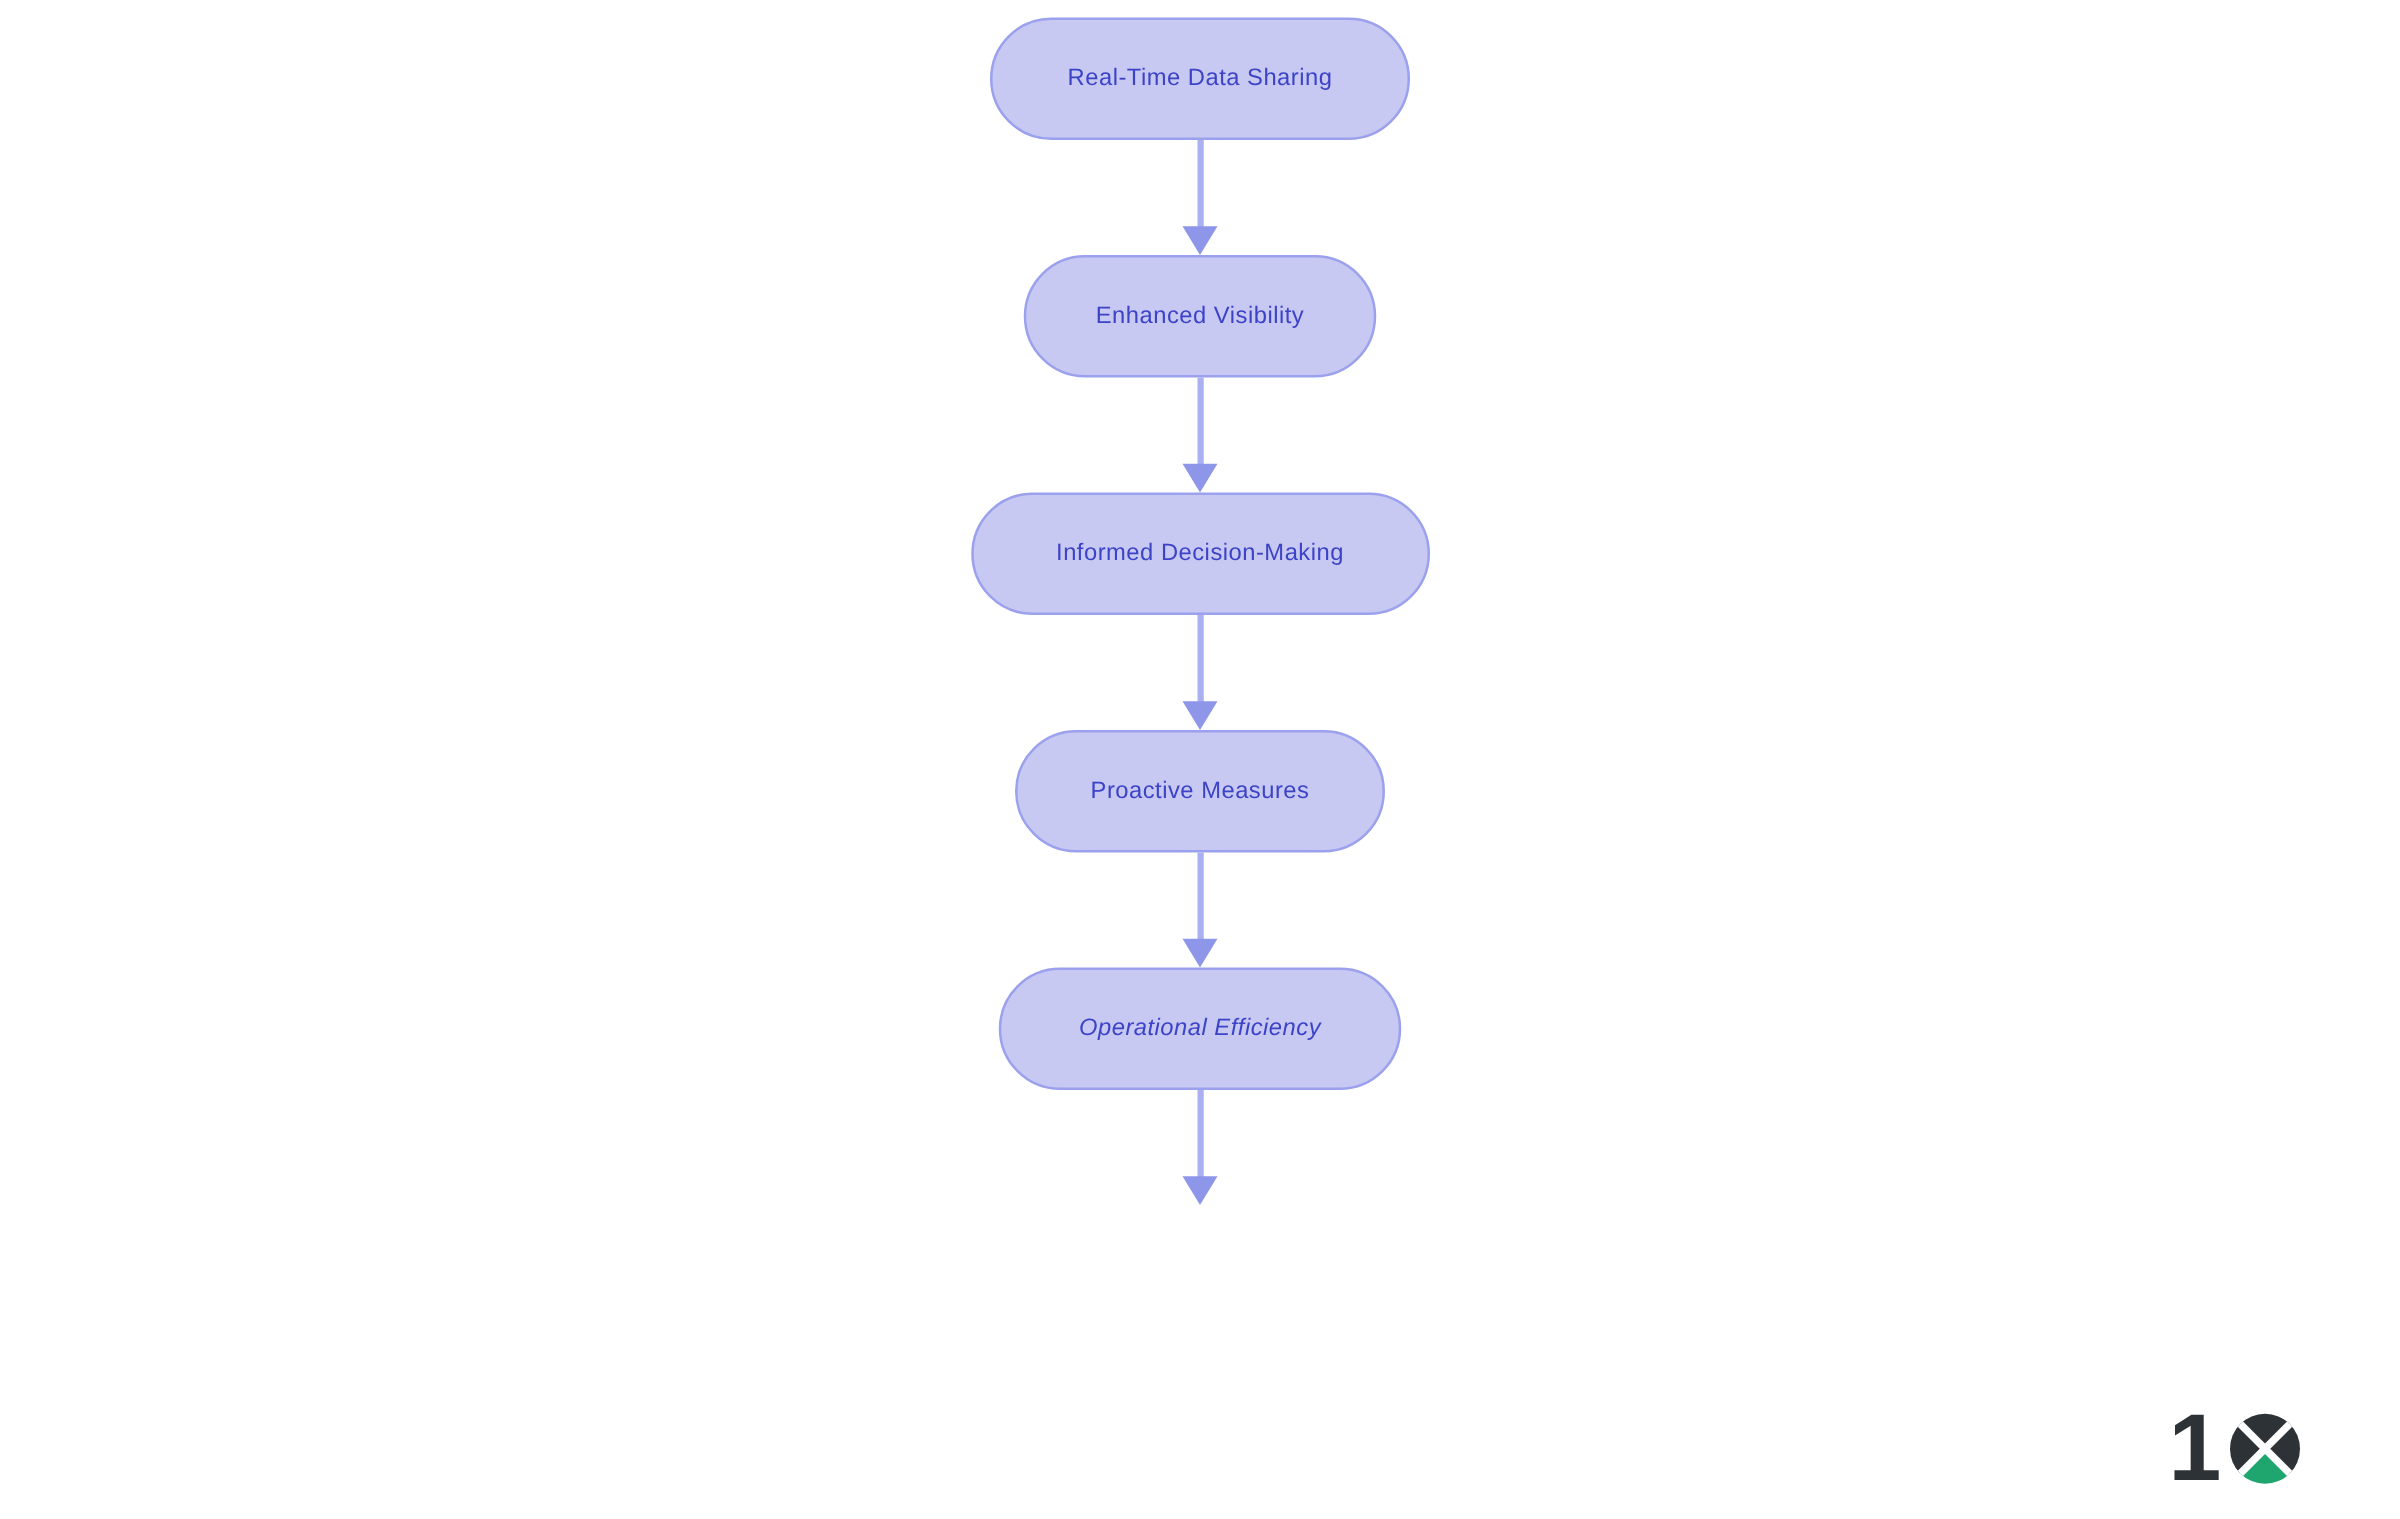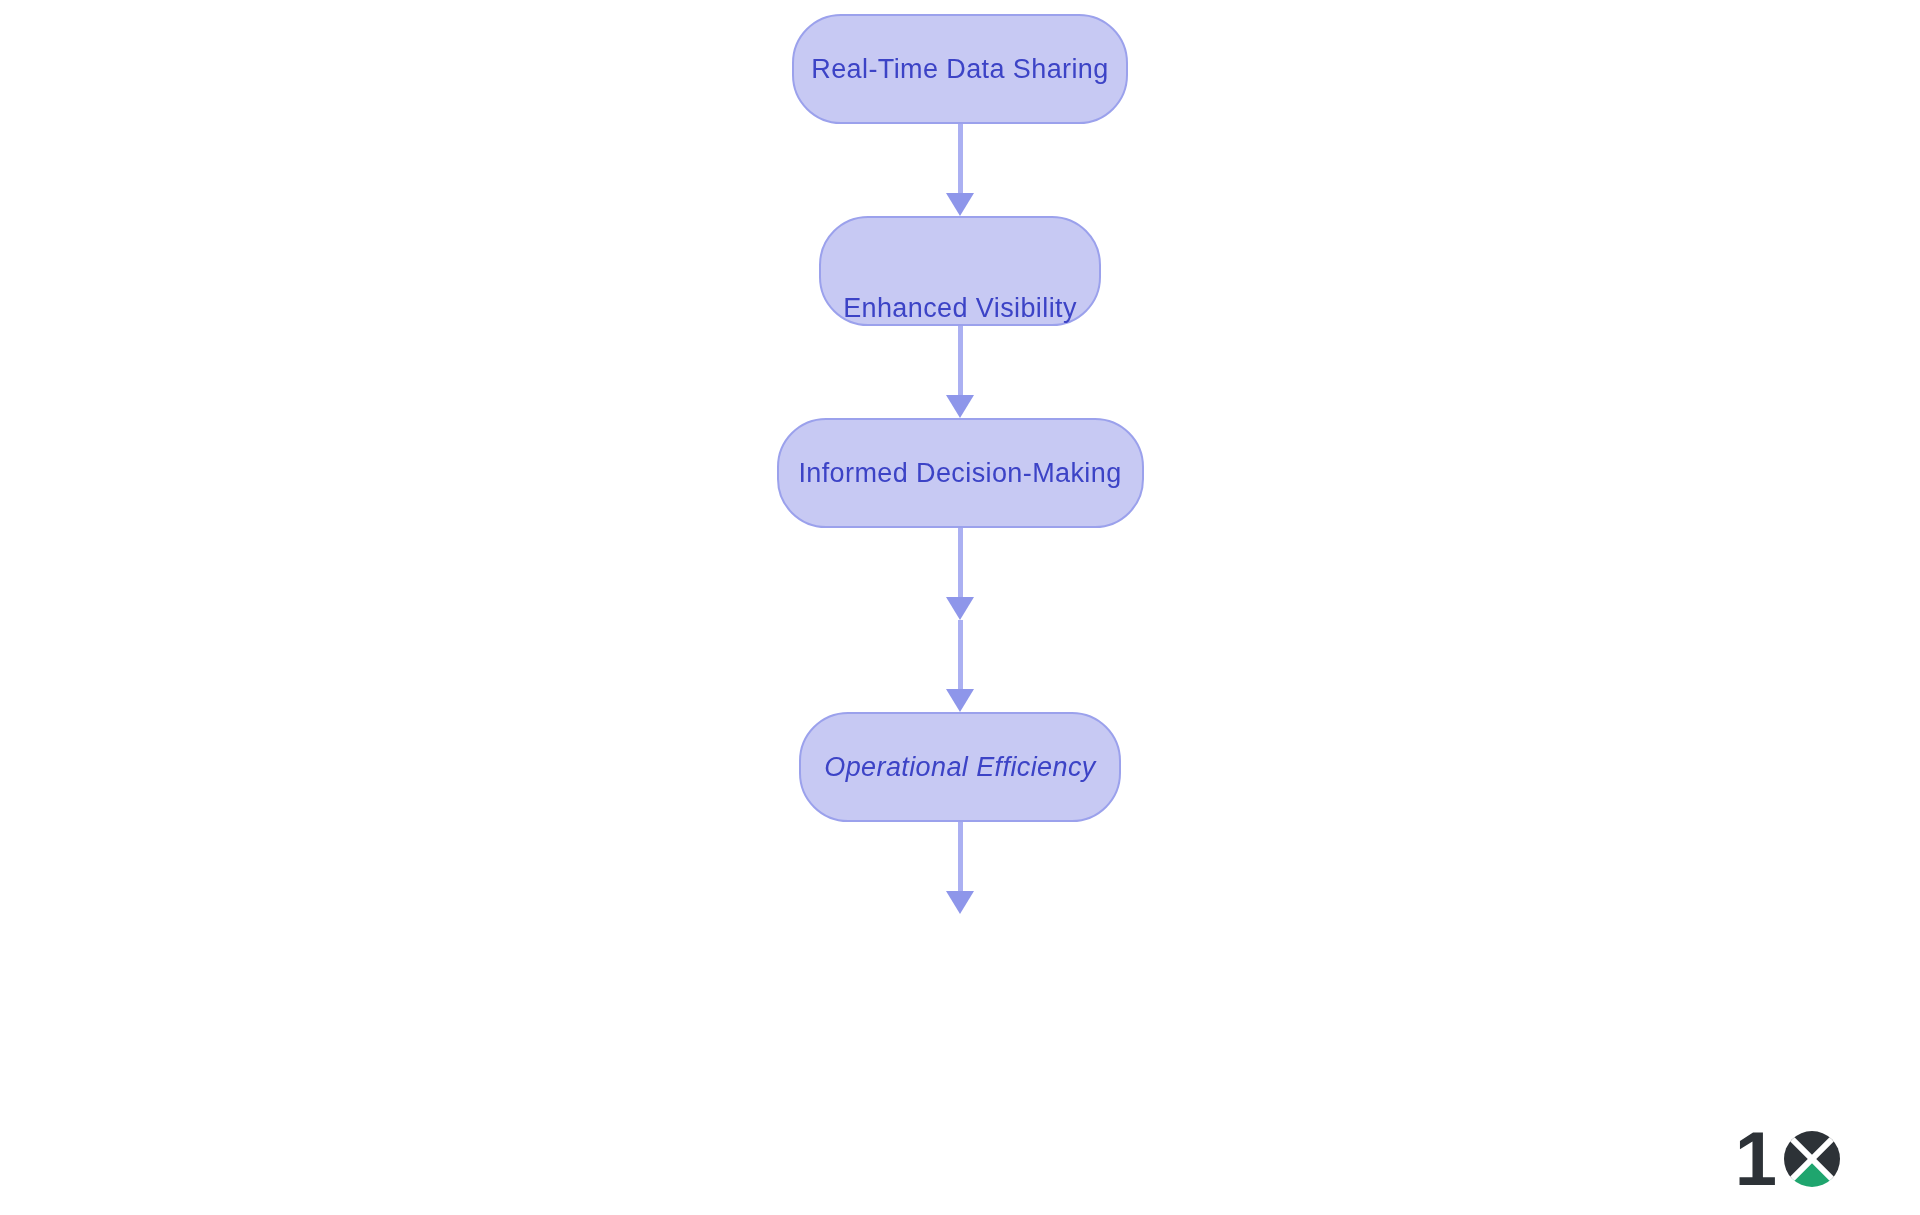--- a/index.html
+++ b/index.html
@@ -17,34 +17,34 @@
   .flow {
     position: absolute;
     top: 14px;
     left: 0;
     width: 100%;
     display: flex;
     flex-direction: column;
     align-items: center;
   }
   .node {
-    height: 110px;
+    height: 98px;
     border-radius: 49px;
     background: #c7c9f3;
     border: 2px solid #9ba1ec;
     color: #3c43c6;
-    font-size: 27px;
+    font-size: 19px;
     letter-spacing: 0.4px;
     display: flex;
     align-items: center;
     justify-content: center;
     white-space: nowrap;
   }
   .w-n1 { width: 336px; }
-  .w-n2 { width: 282px; align-items: flex-end; }
+  .w-n2 { width: 282px; }
   .w-n3 { width: 367px; align-items: center; }
   .w-n4 { width: 296px; }
   .w-n5 { width: 322px; font-style: italic; }
   .w-n6 { width: 452px; }
   .arrow {
     height: 92px;
     display: flex;
     flex-direction: column;
     align-items: center;
   }
@@ -125,20 +125,23 @@
 
     <div class="node w-n3">
       <span>Informed Decision-Making</span>
     </div>
 
     <div class="arrow">
       <div class="arrow-line"></div>
       <div class="arrow-head"></div>
     </div>
 
+    <div class="node w-n4">
+      <span>Proactive Measures</span>
+    </div>
 
     <div class="arrow">
       <div class="arrow-line"></div>
       <div class="arrow-head"></div>
     </div>
 
     <div class="node w-n5">
       <span>Operational Efficiency</span>
     </div>
 

